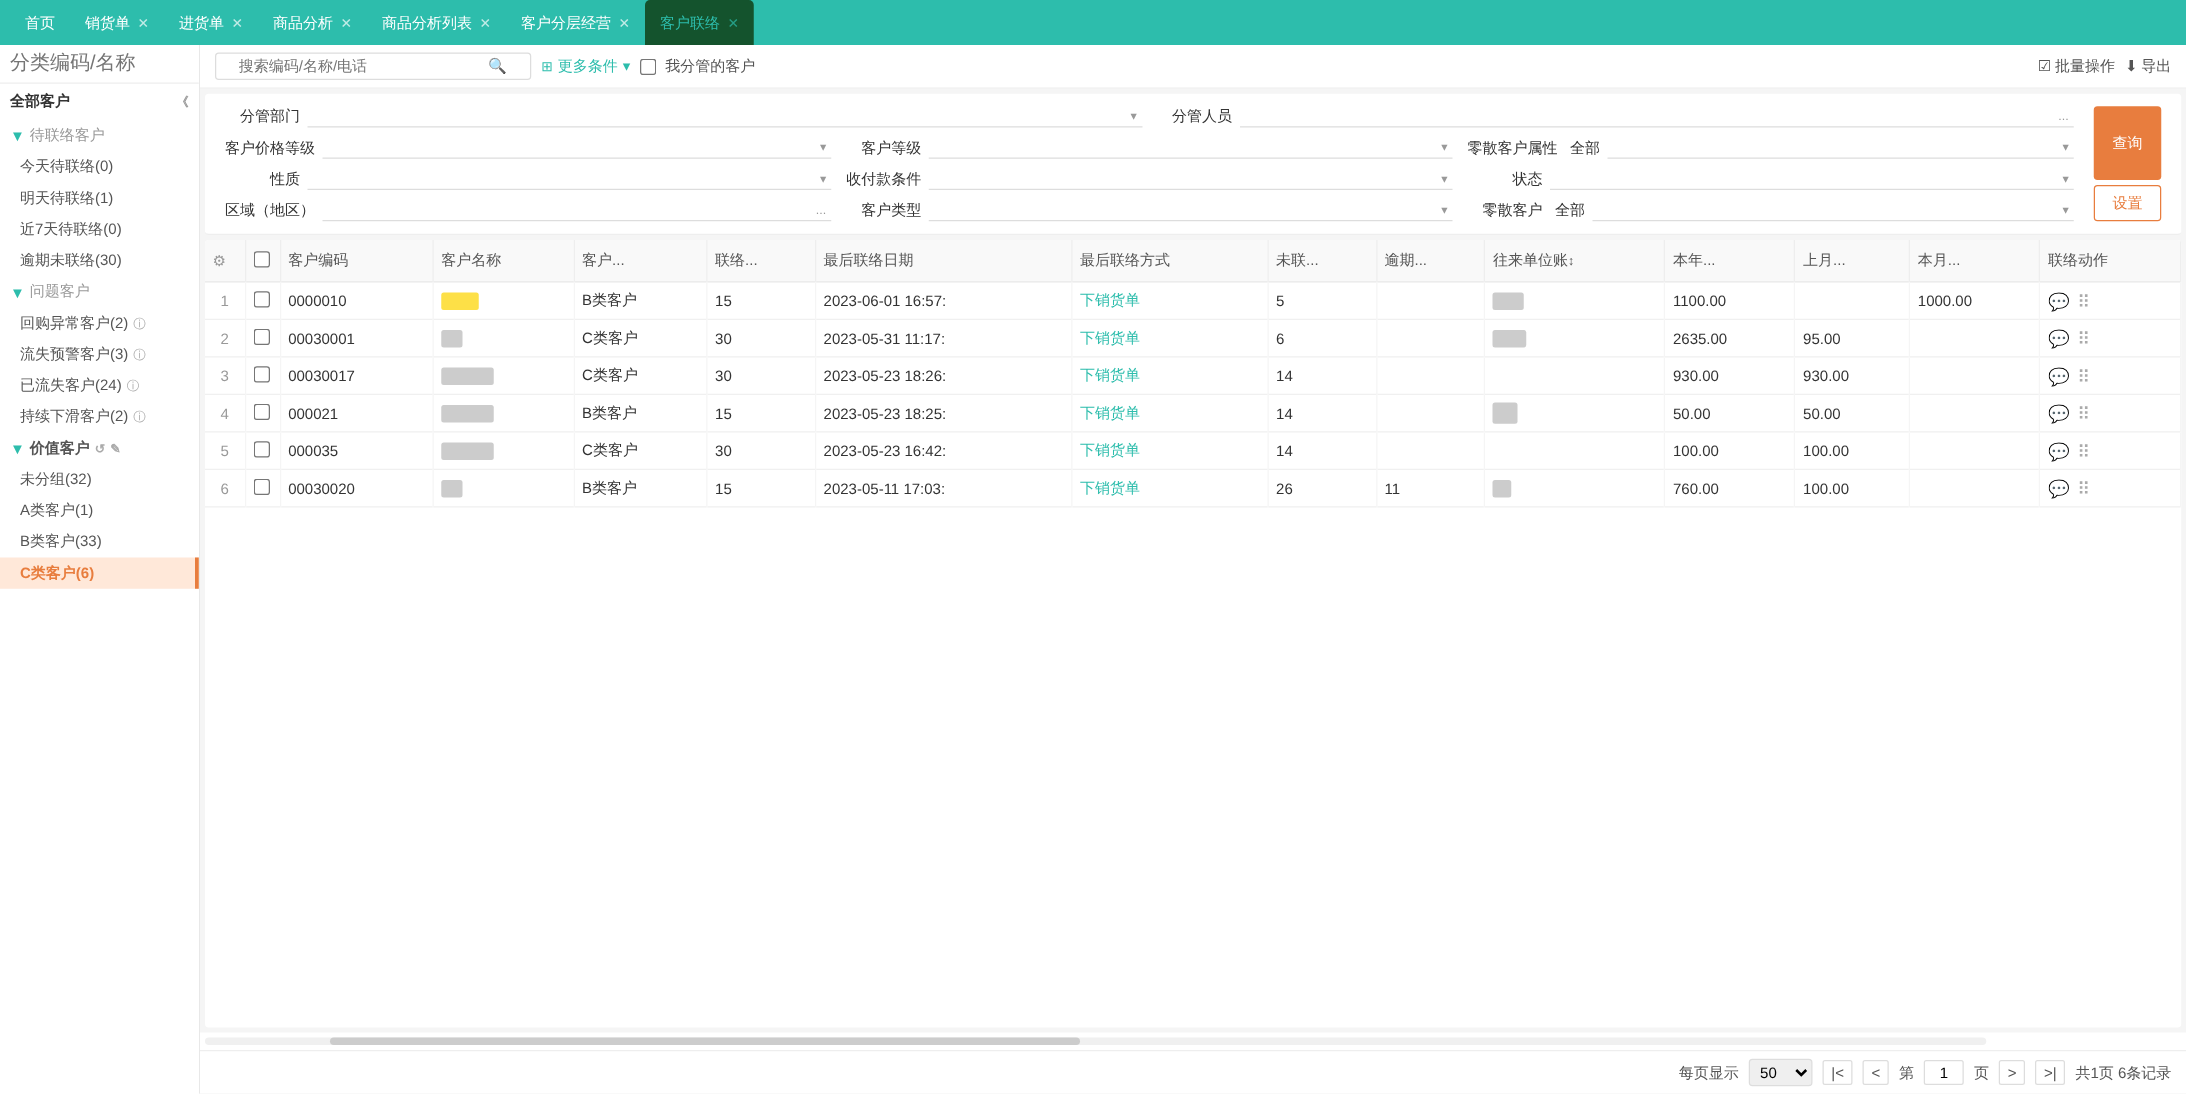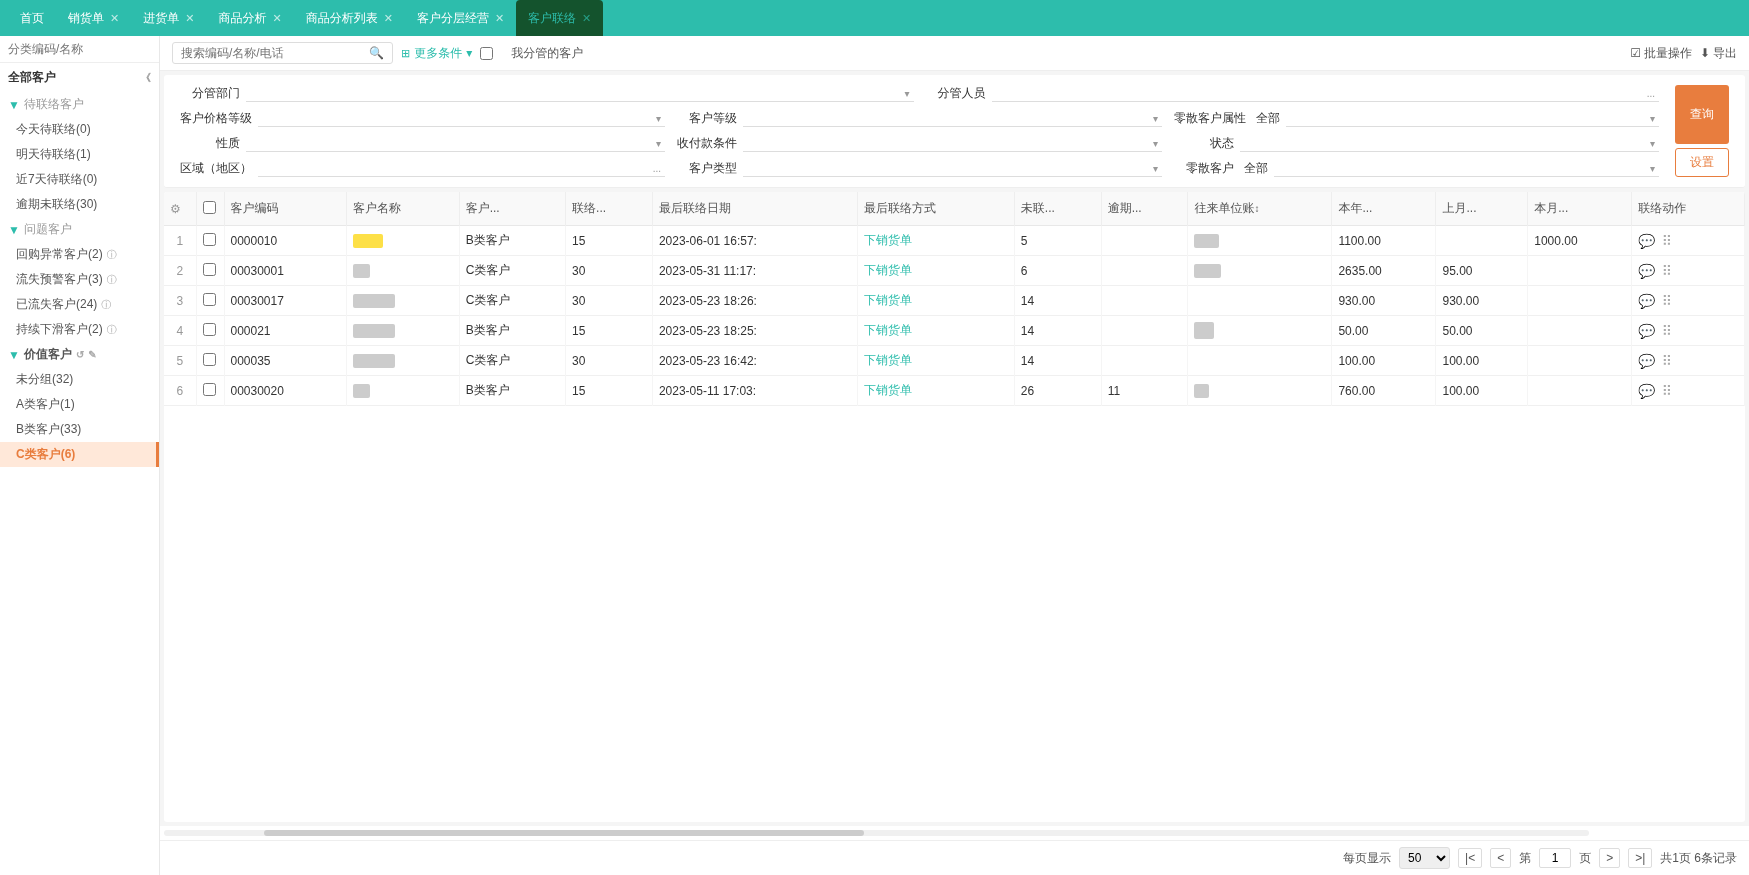--- a/index.html
+++ b/index.html
@@ -48,21 +48,21 @@
     .sidebar-search {
       display: flex;
       align-items: center;
       padding: 6px 8px;
       border-bottom: 1px solid #eee;
     }
     .sidebar-search input {
       flex: 1;
       border: none;
       outline: none;
-      font-size: 12px;
+      font-size: 16px;
       color: #999;
       background: transparent;
     }
     .sidebar-section-title {
       display: flex;
       align-items: center;
       padding: 6px 8px;
       font-weight: bold;
       color: #333;
       cursor: pointer;
@@ -112,41 +112,41 @@
     .search-bar-left {
       display: flex;
       align-items: center;
       gap: 8px;
     }
     .search-input-wrap {
       display: flex;
       align-items: flex-end;
       border: 1px solid #ddd;
       border-radius: 3px;
-      padding: 3px 8px;
-      gap: 8px;
+      padding: 3px 18px;
+      gap: 20px;
     }
     .search-input-wrap input {
       border: none;
       outline: none;
       width: 160px;
       color: #999;
       font-size: 12px;
     }
     .more-conditions {
       display: flex;
       align-items: center;
       color: #2dbdac;
       cursor: pointer;
       gap: 4px;
     }
     .my-customers {
       display: flex;
       align-items: center;
-      gap: 15px;
+      gap: 4px;
       color: #555;
       cursor: pointer;
     }
     .search-bar-right {
       display: flex;
       align-items: center;
       gap: 8px;
     }
     .btn-link {
       color: #555;

